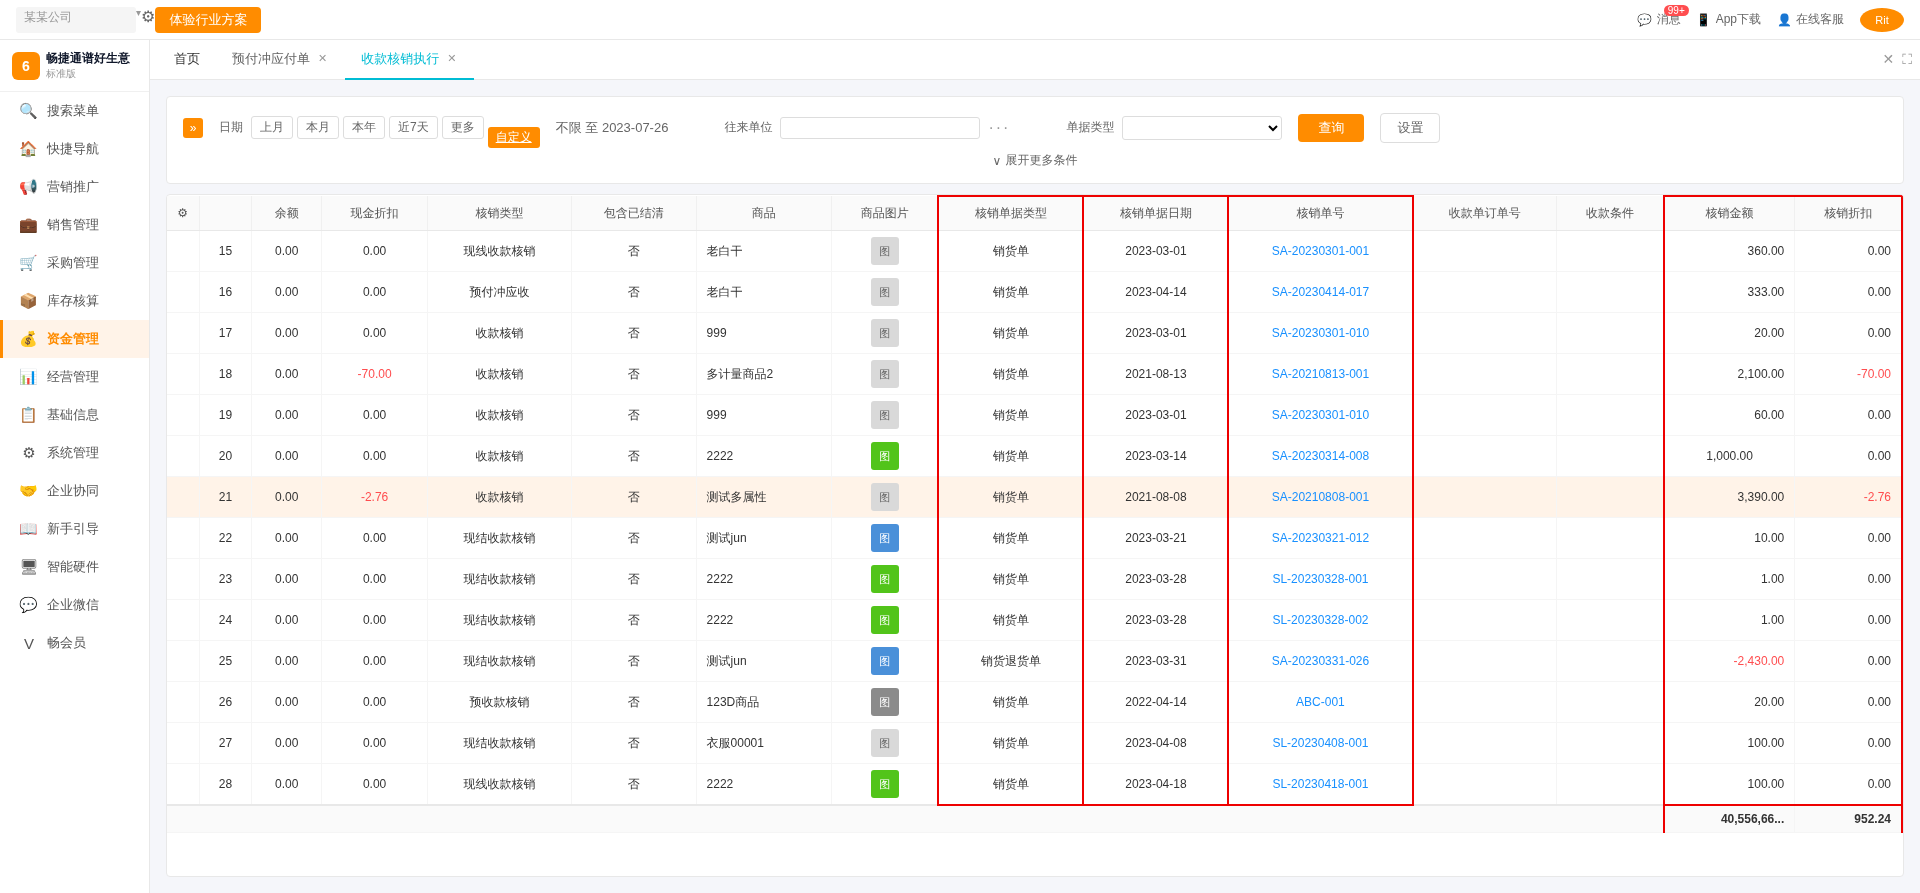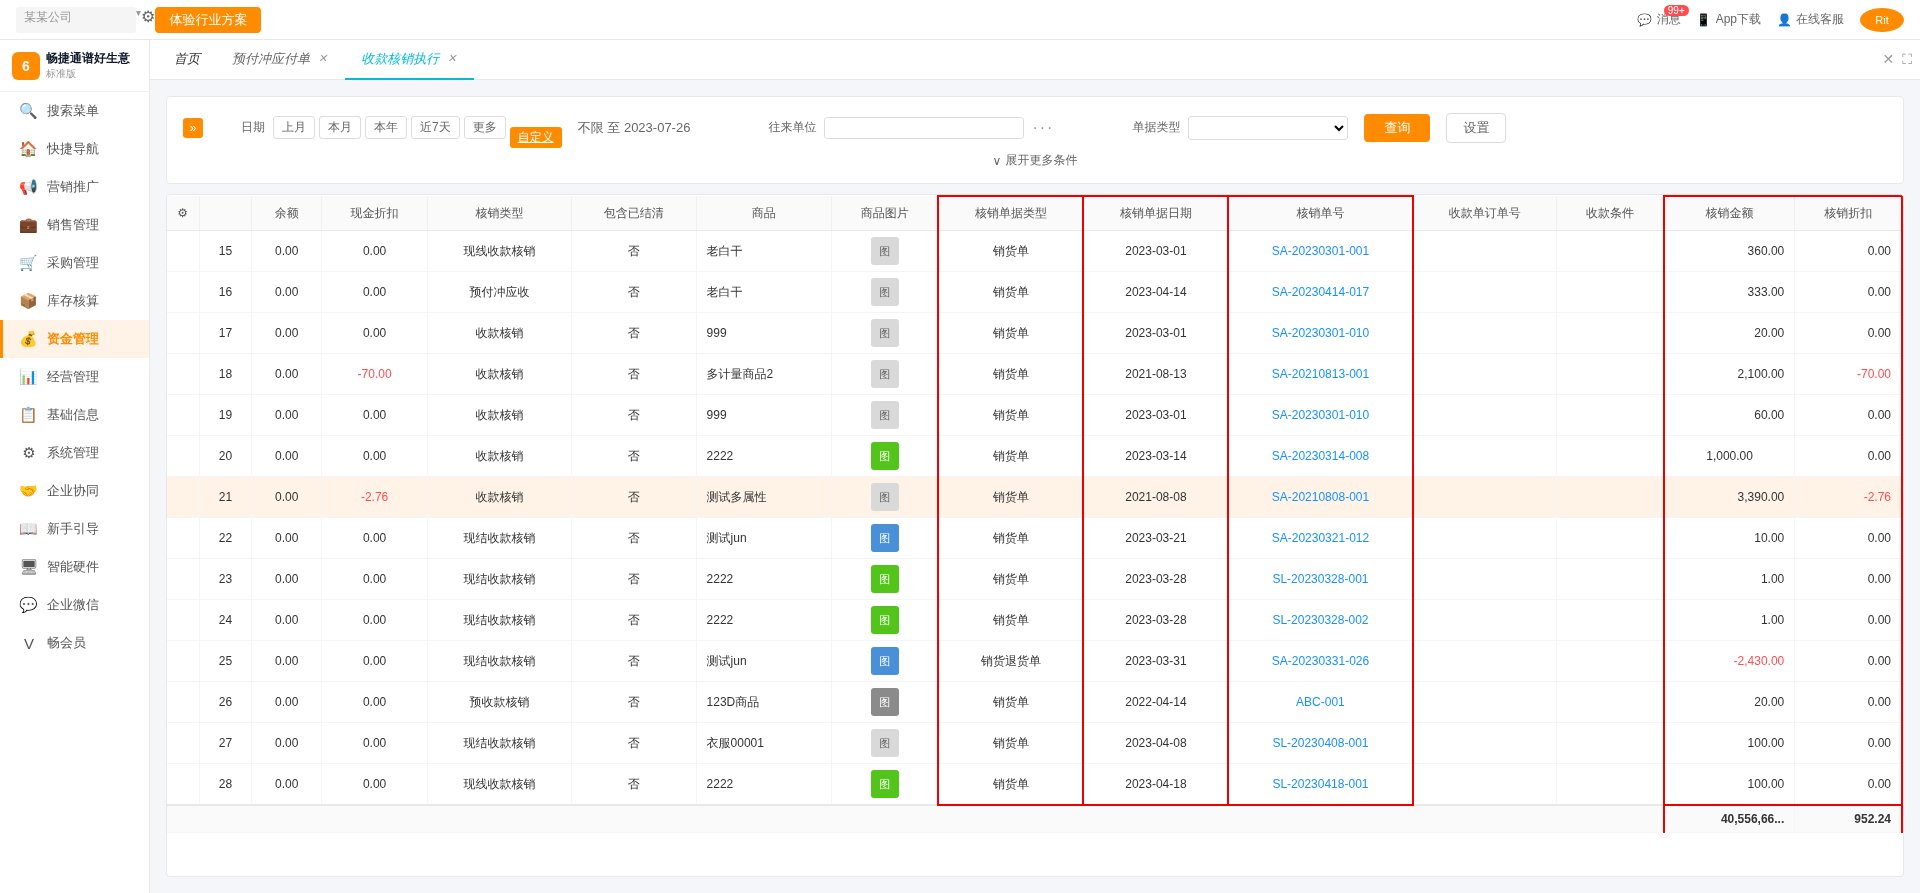--- a/index.html
+++ b/index.html
@@ -122,21 +122,21 @@
     
     .filter-area {
       background: #fff;
       border: 1px solid #e8e8e8;
       border-radius: 4px;
       padding: 10px 16px;
       margin-bottom: 10px;
     }
     .filter-row { display: flex; align-items: center; gap: 16px; flex-wrap: wrap; }
     .filter-item { display: flex; align-items: center; gap: 8px; }
-    .filter-label { color: #666; font-size: 12px; white-space: nowrap; margin-left: 22px; }
+    .filter-label { color: #666; font-size: 12px; white-space: nowrap; }
     .filter-date-btns { display: flex; gap: 4px; align-items: center; }
     .date-btn {
       padding: 2px 8px; border-radius: 3px; cursor: pointer; font-size: 12px;
       border: 1px solid #ddd; background: #fff; color: #666;
     }
     .date-custom { color: #ff8c00; font-size: 12px; cursor: pointer; text-decoration: underline; }
     .filter-input {
       border: 1px solid #ddd; border-radius: 3px; padding: 3px 8px;
       font-size: 12px; width: 160px; outline: none;
     }
@@ -317,21 +317,21 @@
         <div class="sidebar-item">
           <span class="sidebar-icon">V</span>
           <span>畅会员</span>
         </div>
       </div>
   </div>
 
   <div class="main">
 
     <div class="tabs-bar">
-      <div id="tabs-container" style="display:flex; align-items:center; flex:1;font-style:italic;">
+      <div id="tabs-container" style="display:flex; align-items:center; flex:1;">
           <div class="tab tab-home">
             <span>首页</span>
           </div>
           <div class="tab">
             <span>预付冲应付单</span>
             <span class="tab-close">✕</span>
           </div>
           <div class="tab active">
             <span>收款核销执行</span>
             <span class="tab-close">✕</span>

